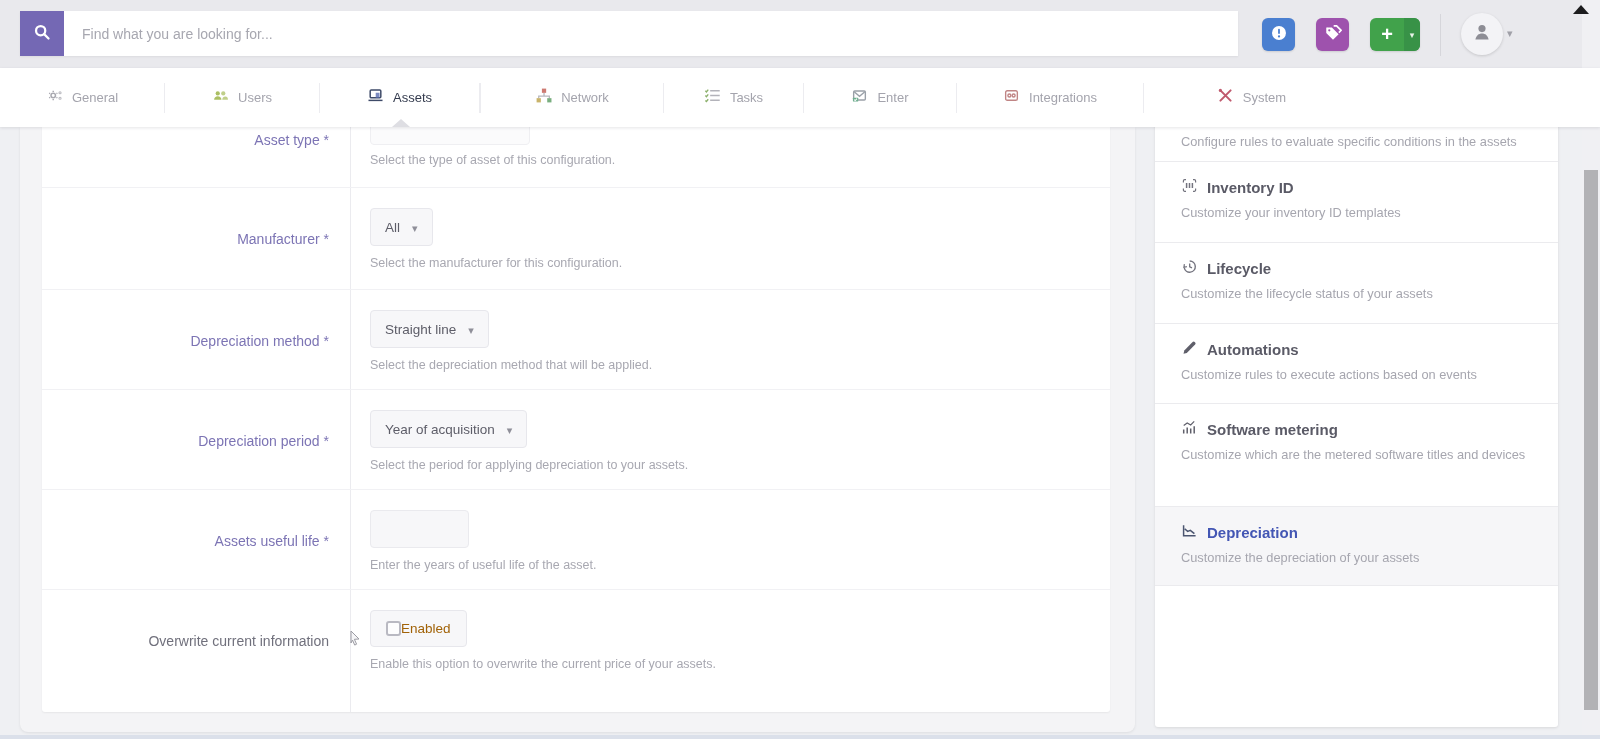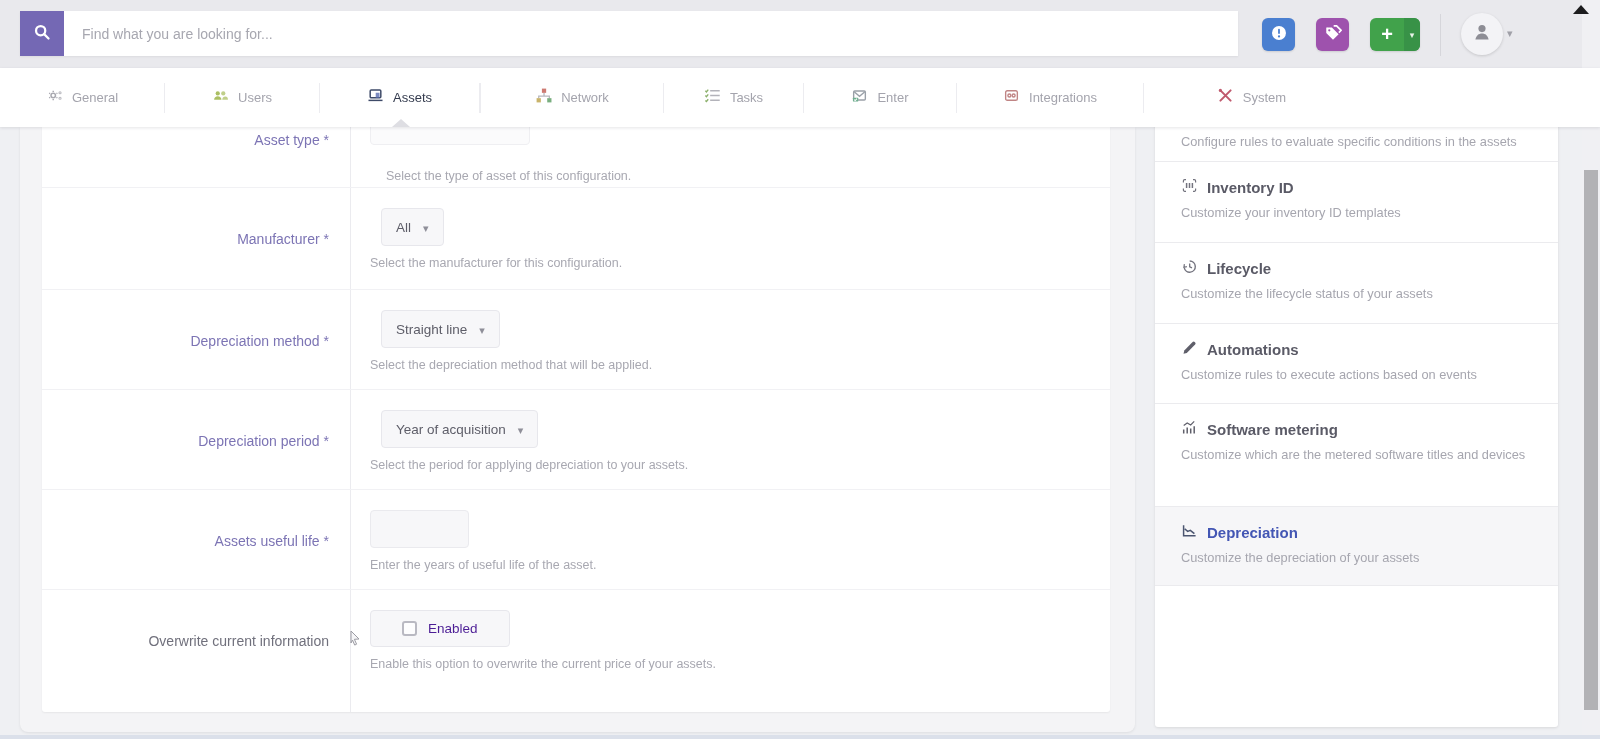--- a/index.html
+++ b/index.html
@@ -37,26 +37,26 @@
   .main-card { position:absolute; left:42px; top:127px; width:1068px; height:585px; background:#fff; overflow:hidden; border-radius:0 0 3px 3px; box-shadow:0 1px 2px rgba(0,0,0,.06); }
   .row { position:relative; display:flex; border-bottom:1px solid #f1f1f4; padding-left:10px; }
   .row:nth-child(1){height:61px}.row:nth-child(2){height:102px}.row:nth-child(3){height:100px}
   .row:nth-child(4){height:100px}.row:nth-child(5){height:100px}.row:nth-child(6){height:122px; border-bottom:none;}
   .lab-col { width:277px; flex:none; text-align:right; padding-top:42px; }
   .row:nth-child(1) .lab-col { padding-top:4px; }
   .lab { font-size:14px; color:#7c74b4; }
   .lab.plain { color:#70707c; }
   .ctl-col { position:relative; flex:1; margin-left:21px; border-left:1px solid #ebebef; padding:20px 0 0 19px; }
   .help { font-size:12.5px; color:#a8a8b1; margin-top:10px; }
-  .select-btn { display:inline-flex; align-items:center; gap:12px; background:#f7f7f9; border:1px solid #e7e7ec; border-radius:4px; height:38px; padding:0 14px; font-size:13.5px; color:#5d5d68; cursor:pointer;margin-left:11px; }
+  .select-btn { display:inline-flex; align-items:center; gap:12px; background:#f7f7f9; border:1px solid #e7e7ec; border-radius:4px; height:38px; padding:0 14px; font-size:13.5px; color:#5d5d68; cursor:pointer; }
   .caret::after { content:"▾"; color:#8f8f99; font-size:11px; }
   .ghost-select { position:absolute; left:19px; top:-17px; width:160px; height:35px; background:#fbfbfc; border:1px solid #efeff2; border-radius:4px; filter:blur(.6px); }
-  .row:nth-child(1) .help { position:absolute; left:19px; top:26px; margin:16px; }
+  .row:nth-child(1) .help { position:absolute; left:19px; top:26px; margin:0; }
   .text-input { width:99px; height:38px; background:#f7f7f9; border:1px solid #eaeaee; border-radius:4px; outline:none; padding:0 10px; font-size:13.5px; color:#5d5d68; }
-  .check-btn { display:inline-flex; align-items:center; gap:11px; background:#f7f7f9; border:1px solid #e7e7ec; border-radius:4px; height:37px; padding:0 31px; cursor:pointer; font-size:13.5px; color:#4c1d95; }
+  .check-btn { display:inline-flex; align-items:center; gap:0; background:#f7f7f9; border:1px solid #e7e7ec; border-radius:4px; height:37px; padding:0 15px; cursor:pointer; font-size:13.5px; color:#a16207; }
   .checkbox { width:15px; height:15px; border:2px solid #b9b9c2; border-radius:3px; background:#fdfdfe; }
 
   
   .sidebar { position:absolute; left:1155px; top:119px; width:403px; height:608px; background:#fff; overflow:hidden; border-radius:0 0 3px 3px; box-shadow:0 1px 3px rgba(0,0,0,.1); }
   .sb-item { padding:15px 26px 0; border-bottom:1px solid #ebebee; cursor:pointer; }
   .sb-item:nth-child(1){height:56px; padding-top:0;}
   .sb-item:nth-child(2){height:81px}.sb-item:nth-child(3){height:81px}.sb-item:nth-child(4){height:80px}
   .sb-item:nth-child(5){height:103px}.sb-item:nth-child(6){height:79px}
   .sb-item.selected { background:#f6f6f8; }
   .title-row { display:flex; align-items:center; gap:9px; margin-bottom:7px; height:20px; }

